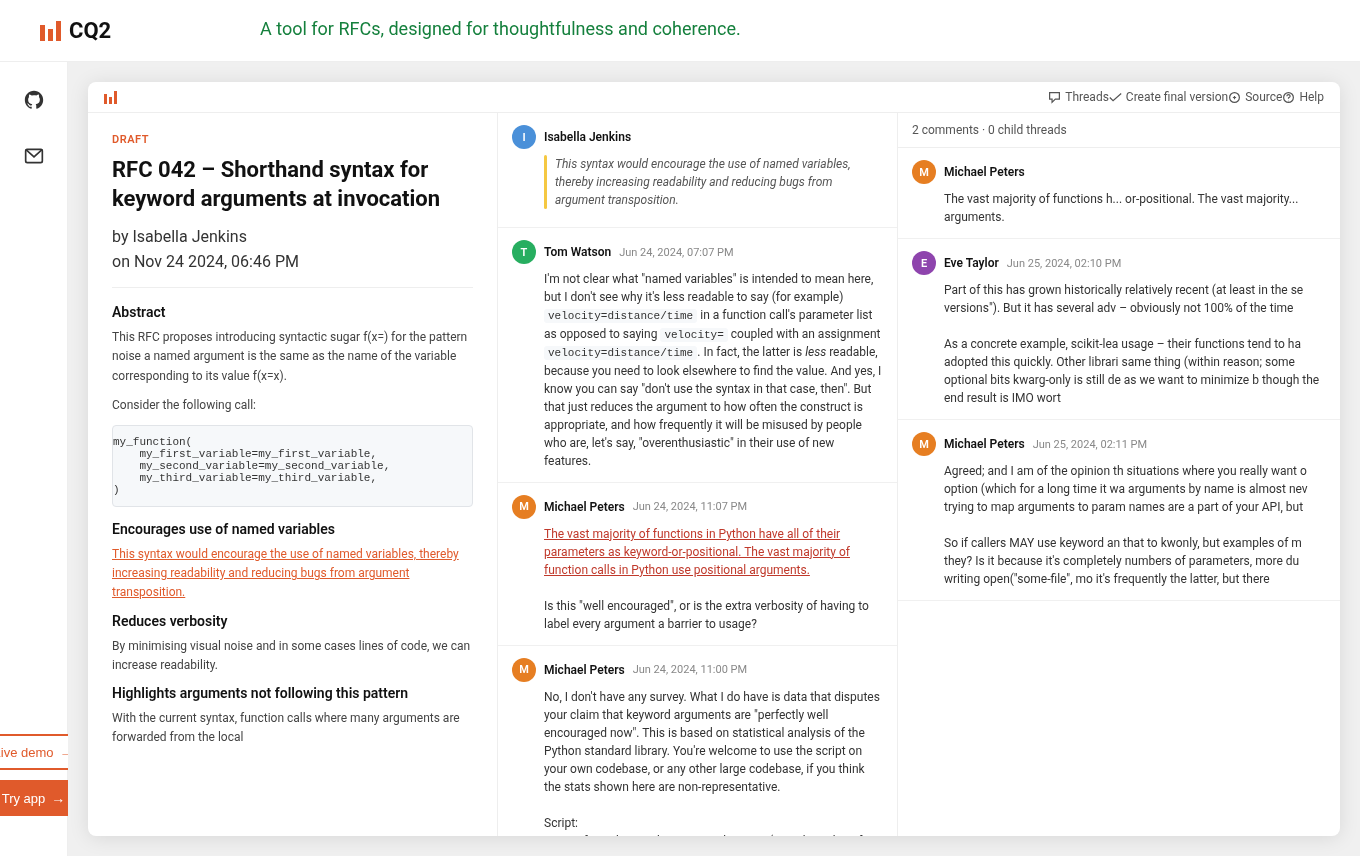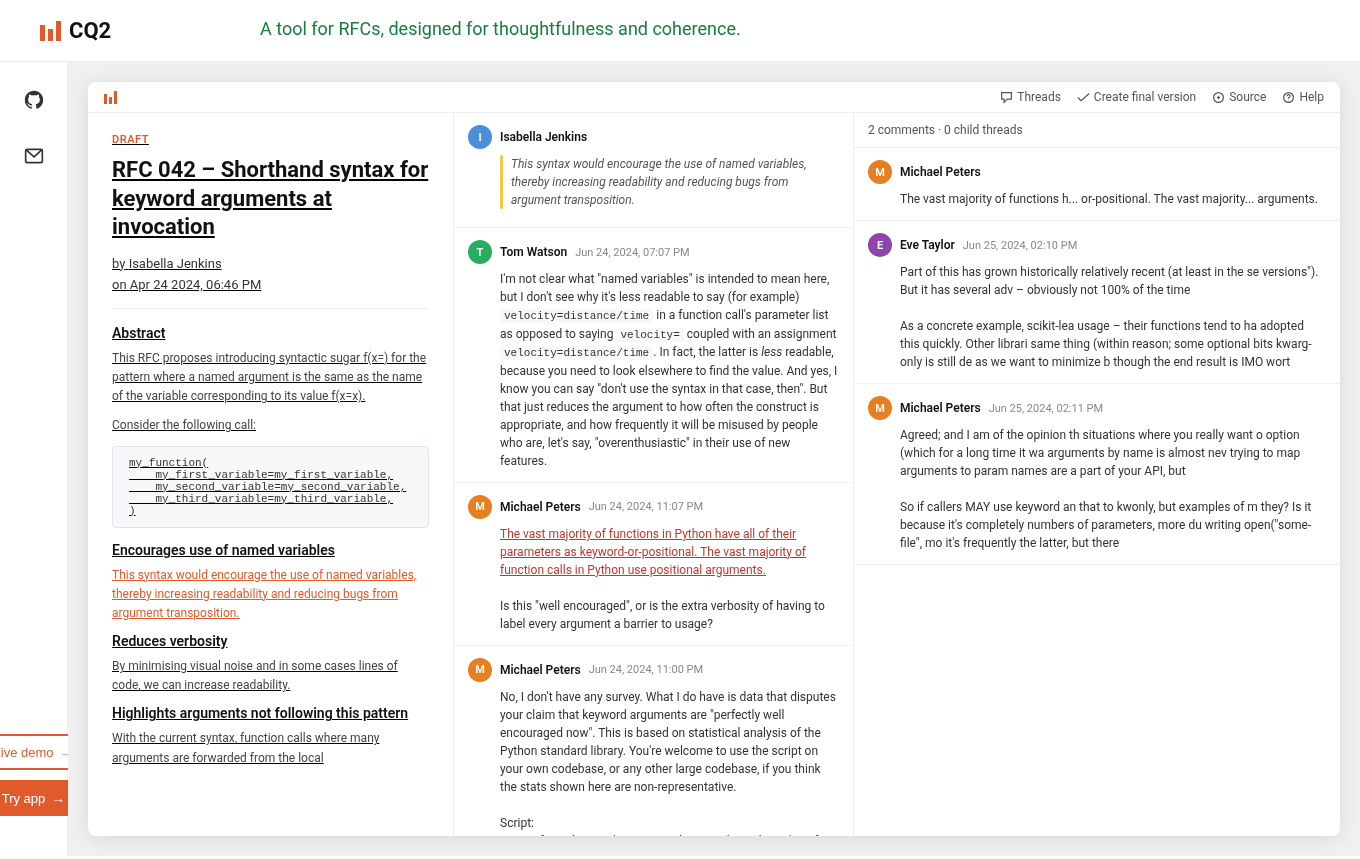--- a/index.html
+++ b/index.html
@@ -140,62 +140,61 @@
       width: 3px;
       background: #e05a2b;
     }
     .app-logo-bar:nth-child(1) { height: 10px; }
     .app-logo-bar:nth-child(2) { height: 7px; }
     .app-logo-bar:nth-child(3) { height: 13px; }
     .app-topbar-spacer { flex: 1; }
     .app-topbar-actions {
       display: flex;
       align-items: center;
-      gap: 16px;
+      gap: 0;
       font-size: 12px;
       color: #555;
     }
     .app-topbar-action {
       display: flex;
       align-items: center;
       gap: 4px;
       cursor: pointer;
     }
 
     
     .app-content {
       display: flex;
       flex: 1;
       overflow: hidden;
     }
 
     
     .rfc-panel {
-      width: 366px;
+      width: 410px;
       border-right: 1px solid #eee;
       overflow-y: auto;
       padding: 20px 24px;
-      text-decoration: underline;
     }
     .rfc-draft-badge {
       font-size: 11px;
       color: #e05a2b;
       font-weight: 600;
       letter-spacing: 0.5px;
       margin-bottom: 10px;
     }
     .rfc-title {
       font-size: 22px;
       font-weight: 700;
       color: #111;
       line-height: 1.3;
       margin-bottom: 14px;
     }
     .rfc-meta {
-      font-size: 13px;
+      font-size: 16px;
       color: #777;
       margin-bottom: 6px;
     }
     .rfc-meta span { color: #333; }
     .rfc-divider {
       height: 1px;
       background: #eee;
       margin: 16px 0;
     }
     .rfc-section-title {
@@ -207,21 +206,21 @@
     .rfc-body-text {
       font-size: 12px;
       color: #444;
       line-height: 1.6;
       margin-bottom: 10px;
     }
     .code-block {
       background: #f6f8fa;
       border: 1px solid #e1e4e8;
       border-radius: 4px;
-      padding: 10px 16px;
+      padding: 10px 0;
       font-family: 'Courier New', monospace;
       font-size: 11px;
       color: #333;
       margin-bottom: 14px;
       white-space: pre;
     }
     .rfc-highlight-text {
       font-size: 12px;
       color: #e05a2b;
       line-height: 1.6;
@@ -440,25 +439,25 @@
 
       <div class="app-content">
 
         <div class="rfc-panel">
           <div class="rfc-draft-badge">DRAFT</div>
           <h1 class="rfc-title">RFC 042 – Shorthand syntax for keyword arguments at invocation</h1>
           <div class="rfc-meta">
             <span>by</span>&nbsp;<span>Isabella Jenkins</span>
           </div>
           <div class="rfc-meta">
-            <span>on</span>&nbsp;<span>Apr 24 2024, 06:46 PM</span>
+            <span>on</span>&nbsp;<span>Nov 24 2024, 06:46 PM</span>
           </div>
           <div class="rfc-divider"></div>
           <div class="rfc-section-title">Abstract</div>
-          <p class="rfc-body-text">This RFC proposes introducing syntactic sugar f(x=) for the pattern where a named argument is the same as the name of the variable corresponding to its value f(x=x).</p>
+          <p class="rfc-body-text">This RFC proposes introducing syntactic sugar f(x=) for the pattern noise a named argument is the same as the name of the variable corresponding to its value f(x=x).</p>
           <p class="rfc-body-text">Consider the following call:</p>
           <div class="code-block">my_function(
     my_first_variable=my_first_variable,
     my_second_variable=my_second_variable,
     my_third_variable=my_third_variable,
 )</div>
           <div class="rfc-section-title">Encourages use of named variables</div>
           <p class="rfc-highlight-text">This syntax would encourage the use of named variables, thereby increasing readability and reducing bugs from argument transposition.</p>
           <div class="rfc-section-title">Reduces verbosity</div>
           <p class="rfc-body-text">By minimising visual noise and in some cases lines of code, we can increase readability.</p>

